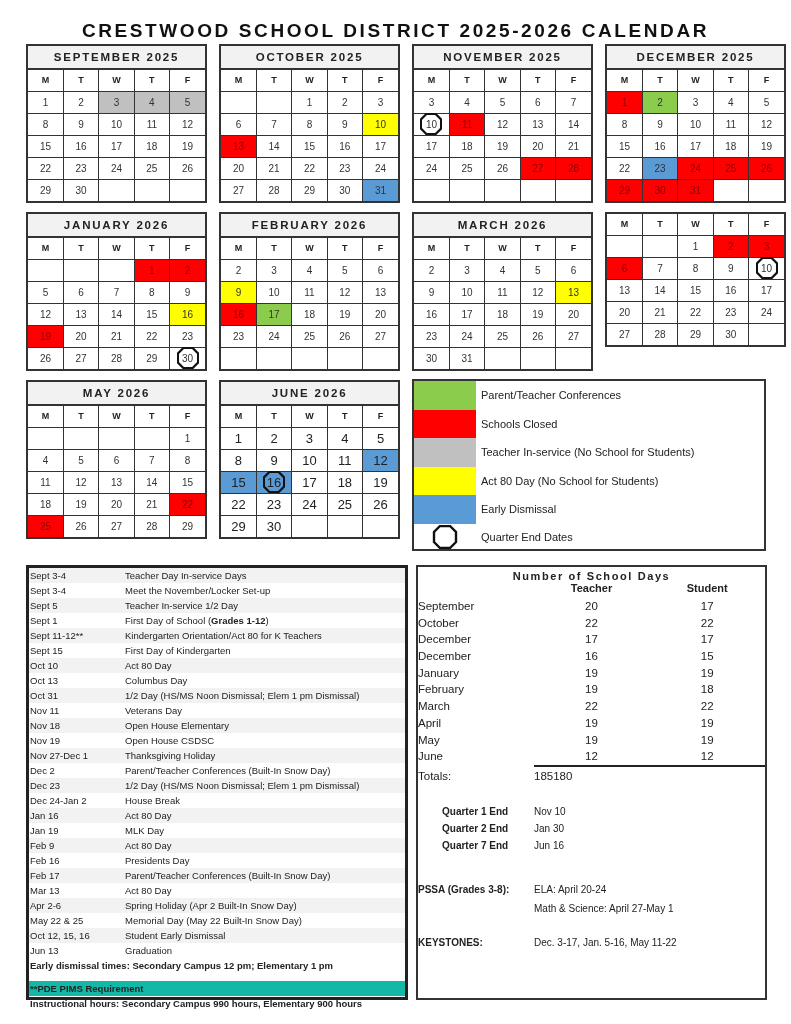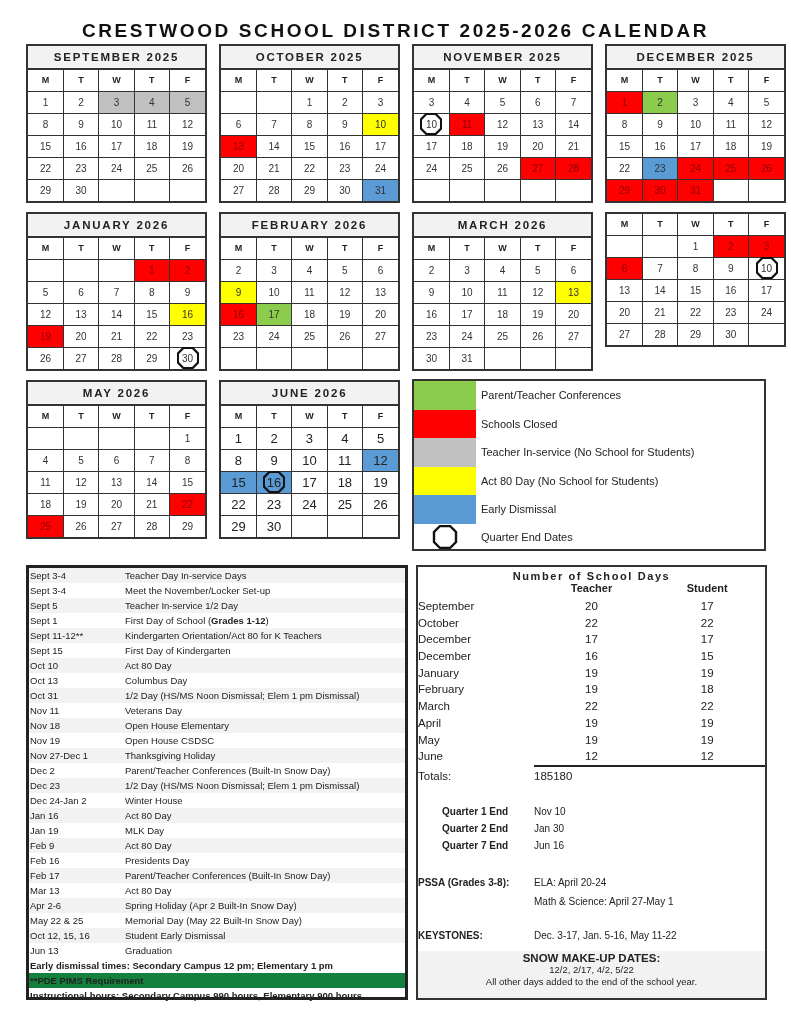--- a/index.html
+++ b/index.html
@@ -26,36 +26,36 @@
   .legend { position: absolute; left: 412px; top: 379px; width: 354px; height: 172px; border: 2px solid #333; }
   .legend .row { display: flex; align-items: center; height: 28.5px; }
   .legend .sw { width: 62px; height: 100%; }
   .legend .lbl { padding-left: 5px; font-size: 11px; color: #222; }
   .events { position: absolute; left: 26px; top: 565px; width: 382px; height: 435px; border: 3px solid #222; }
   .events .erow { display: flex; height: 15px; font-size: 9.5px; line-height: 15px; color: #222; }
   .events .erow:nth-child(odd) { background: #f2f2f2; }
   .events .d { width: 96px; padding-left: 1px; }
   .events .t { flex: 1; }
   .events .note { height: 15px; font-size: 9.5px; line-height: 15px; font-weight: bold; padding-left: 1px; }
-  .events .note.alt { background: #15803d; }
+  .events .note.alt { background: #14b8a6; margin-top: 8px; }
   .days { position: absolute; left: 416px; top: 565px; width: 351px; height: 435px; border: 2px solid #333; }
   .days .dtitle { text-align: center; font-weight: bold; font-size: 11px; letter-spacing: 1.6px; margin-top: 3px; }
   .days .hdr { display: flex; font-weight: bold; font-size: 11px; height: 16px; }
   .days .hdr .a { width: 116px; }
   .days .hdr .b, .days .drow .b { width: 116px; text-align: center; }
   .days .hdr .c, .days .drow .c { width: 116px; text-align: center; }
   .days .drow { display: flex; font-size: 11.5px; height: 16.7px; line-height: 16.7px; }
   .days .drow .a { width: 116px; }
   .days .tot { display: flex; font-size: 11.5px; height: 18px; line-height: 18px; border-top: 2px solid #222; margin-left: 116px; }
   .days .tot .a { width: 0; position: relative; }
   .days .tot .a span { position: absolute; left: -116px; width: 116px; }
   .days .quarters { margin-top: 20px; }
   .days .qrow { display: flex; font-size: 10px; height: 17px; line-height: 17px; }
   .days .qrow .q { width: 116px; padding-left: 24px; font-weight: bold; }
-  .days .pssa { margin-top: 19px; }
+  .days .pssa { margin-top: 26px; }
   .days .prow { display: flex; font-size: 10px; height: 19px; line-height: 19px; }
   .days .prow .p { width: 116px; font-weight: bold; }
   .days .key { margin-top: 15px; }
   .days .snow { position: absolute; left: 0; bottom: 0; width: 100%; height: 47px; background: #f2f2f2; text-align: center; }
   .days .snow .s1 { font-weight: bold; font-size: 11.5px; margin-top: 1px; }
   .days .snow .s2, .days .snow .s3 { font-size: 9.5px; line-height: 12px; }
 </style>
 </head>
 <body>
 
@@ -648,21 +648,21 @@
     <div class="erow">
       <div class="d">Dec  2</div>
       <div class="t"><span>Parent/Teacher Conferences (Built-In Snow Day)</span></div>
     </div>
     <div class="erow">
       <div class="d">Dec 23</div>
       <div class="t"><span>1/2 Day (HS/MS Noon Dismissal; Elem 1 pm Dismissal)</span></div>
     </div>
     <div class="erow">
       <div class="d">Dec 24-Jan 2</div>
-      <div class="t"><span>Winter House</span></div>
+      <div class="t"><span>House Break</span></div>
     </div>
     <div class="erow">
       <div class="d">Jan 16</div>
       <div class="t"><span>Act 80 Day</span></div>
     </div>
     <div class="erow">
       <div class="d">Jan 19</div>
       <div class="t"><span>MLK Day</span></div>
     </div>
     <div class="erow">
@@ -791,18 +791,13 @@
         <div class="p"></div>
         <div>Math &amp; Science: April 27-May 1</div>
       </div>
   </div>
   <div class="key">
     <div class="prow">
         <div class="p">KEYSTONES:</div>
         <div>Dec. 3-17, Jan. 5-16, May 11-22</div>
       </div>
   </div>
-  <div class="snow">
-    <div class="s1">SNOW MAKE-UP DATES:</div>
-    <div class="s2">12/2, 2/17, 4/2, 5/22</div>
-    <div class="s3">All other days added to the end of the school year.</div>
-  </div>
 </div>
 
 </body></html>

